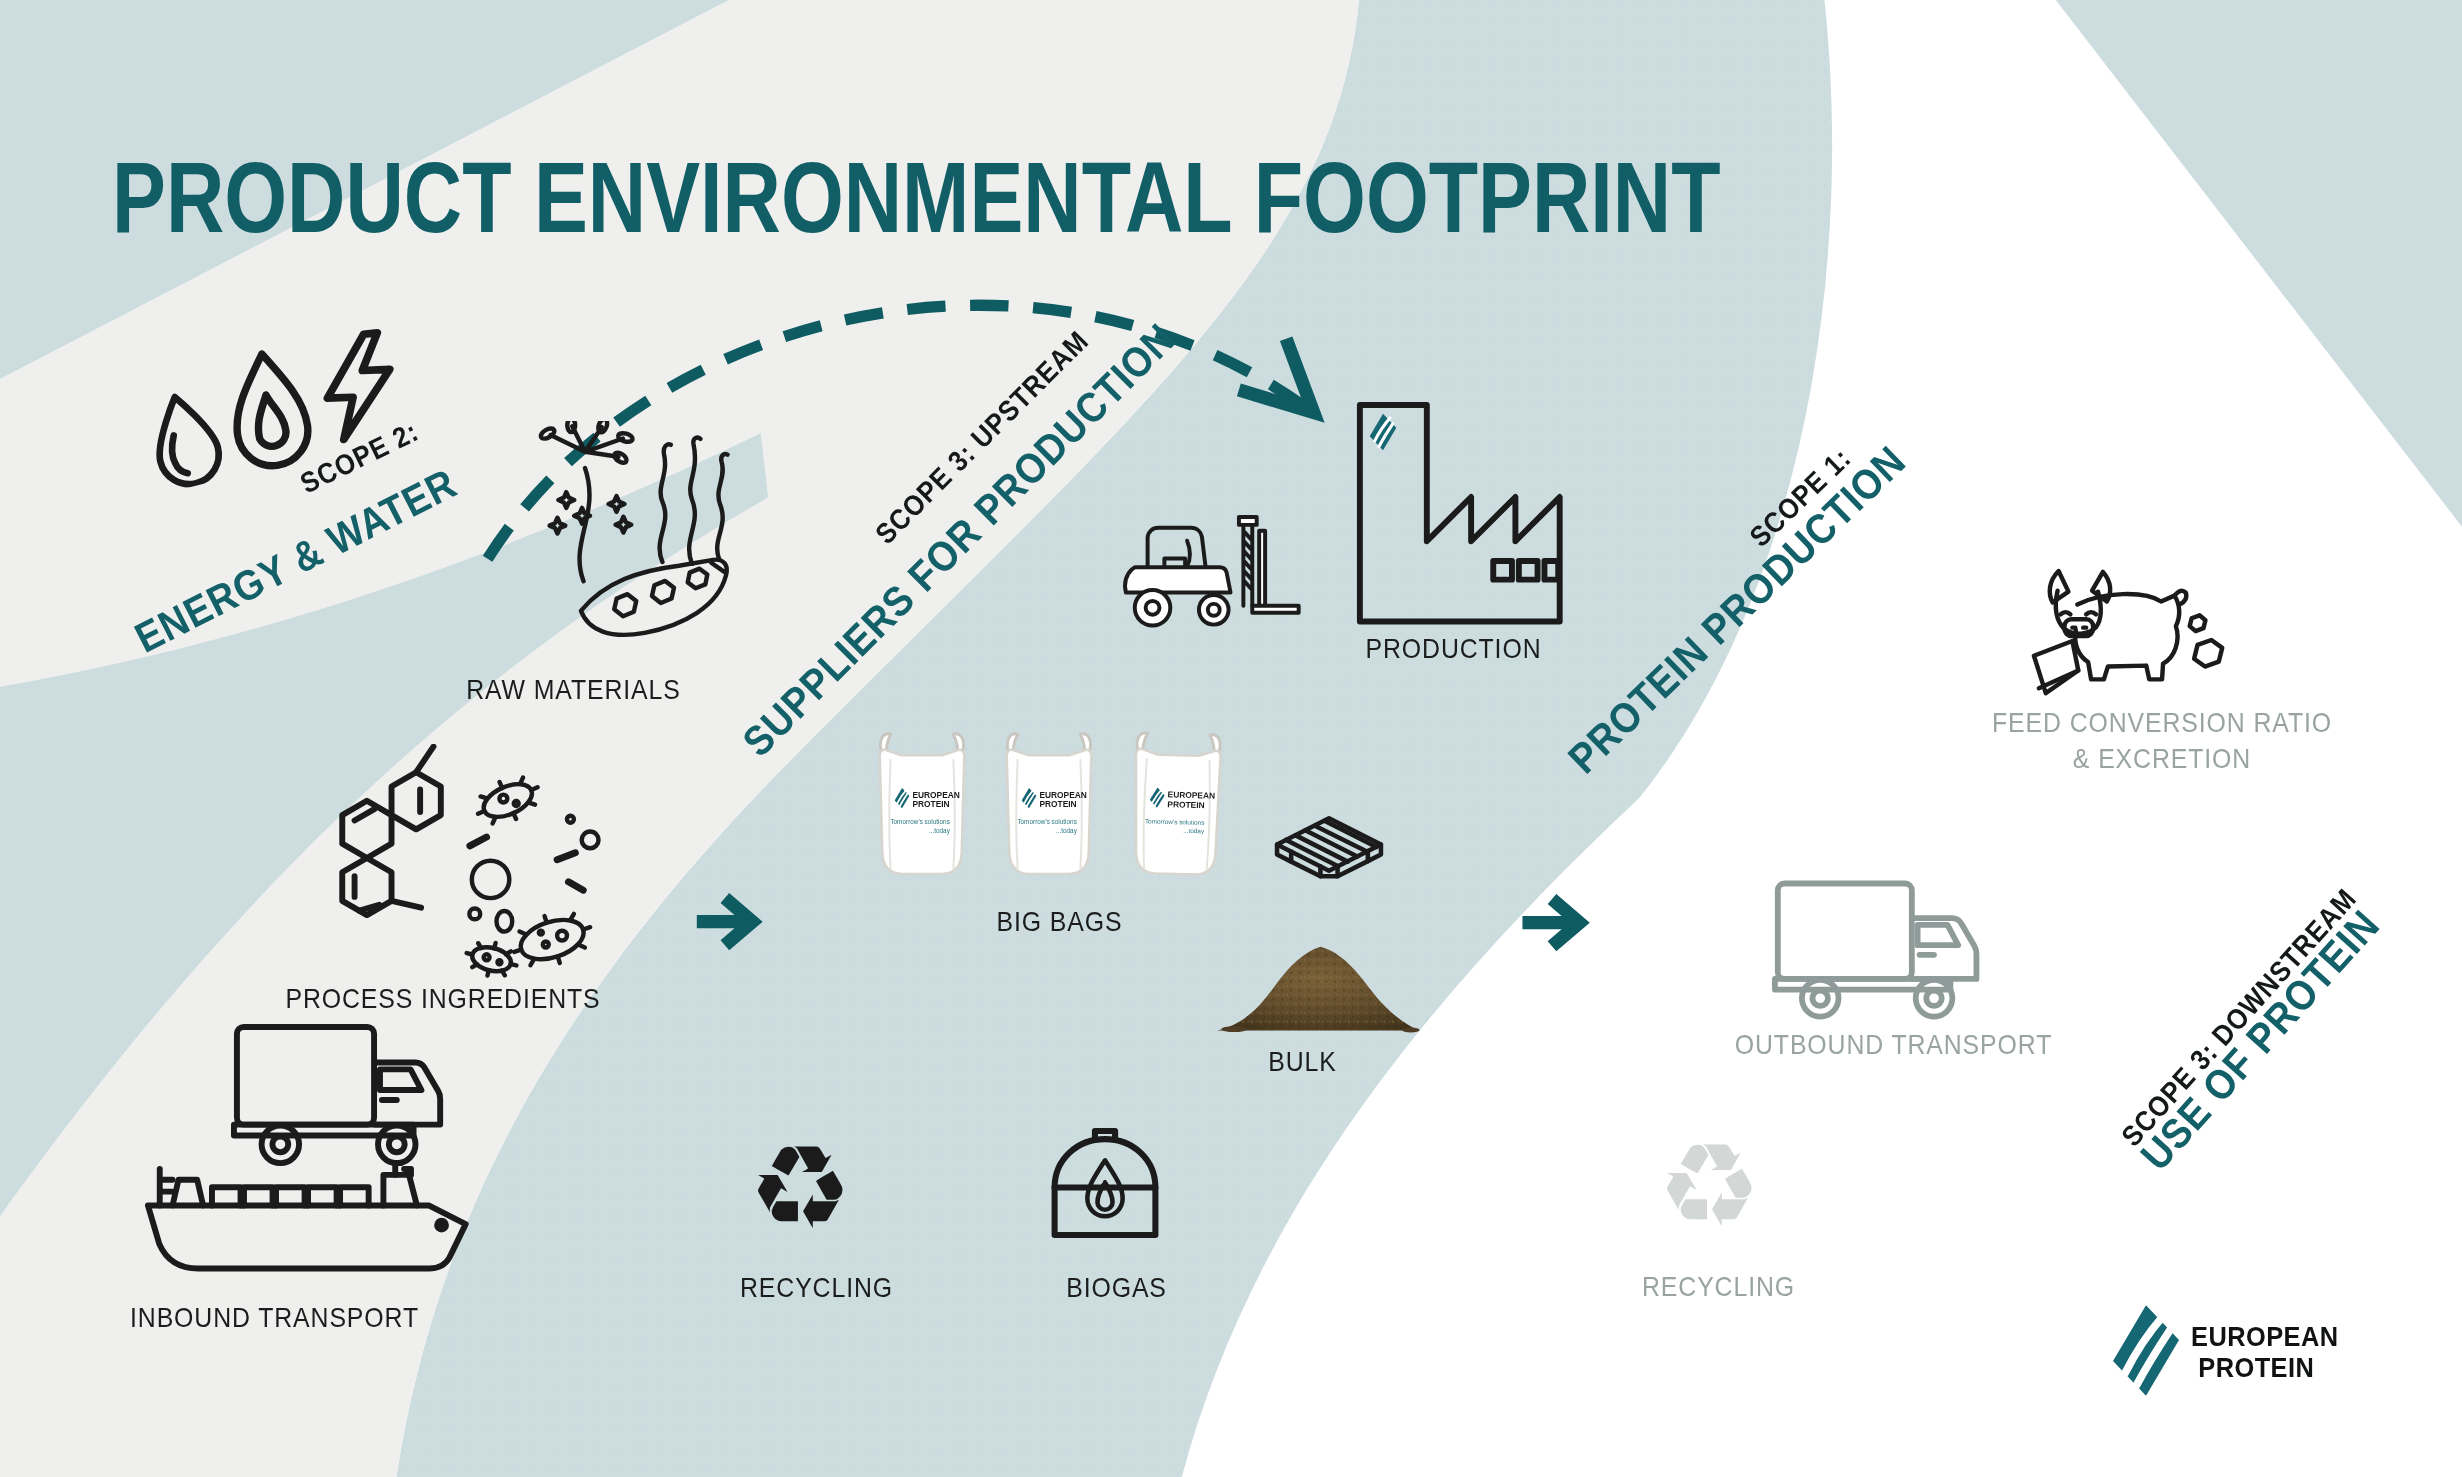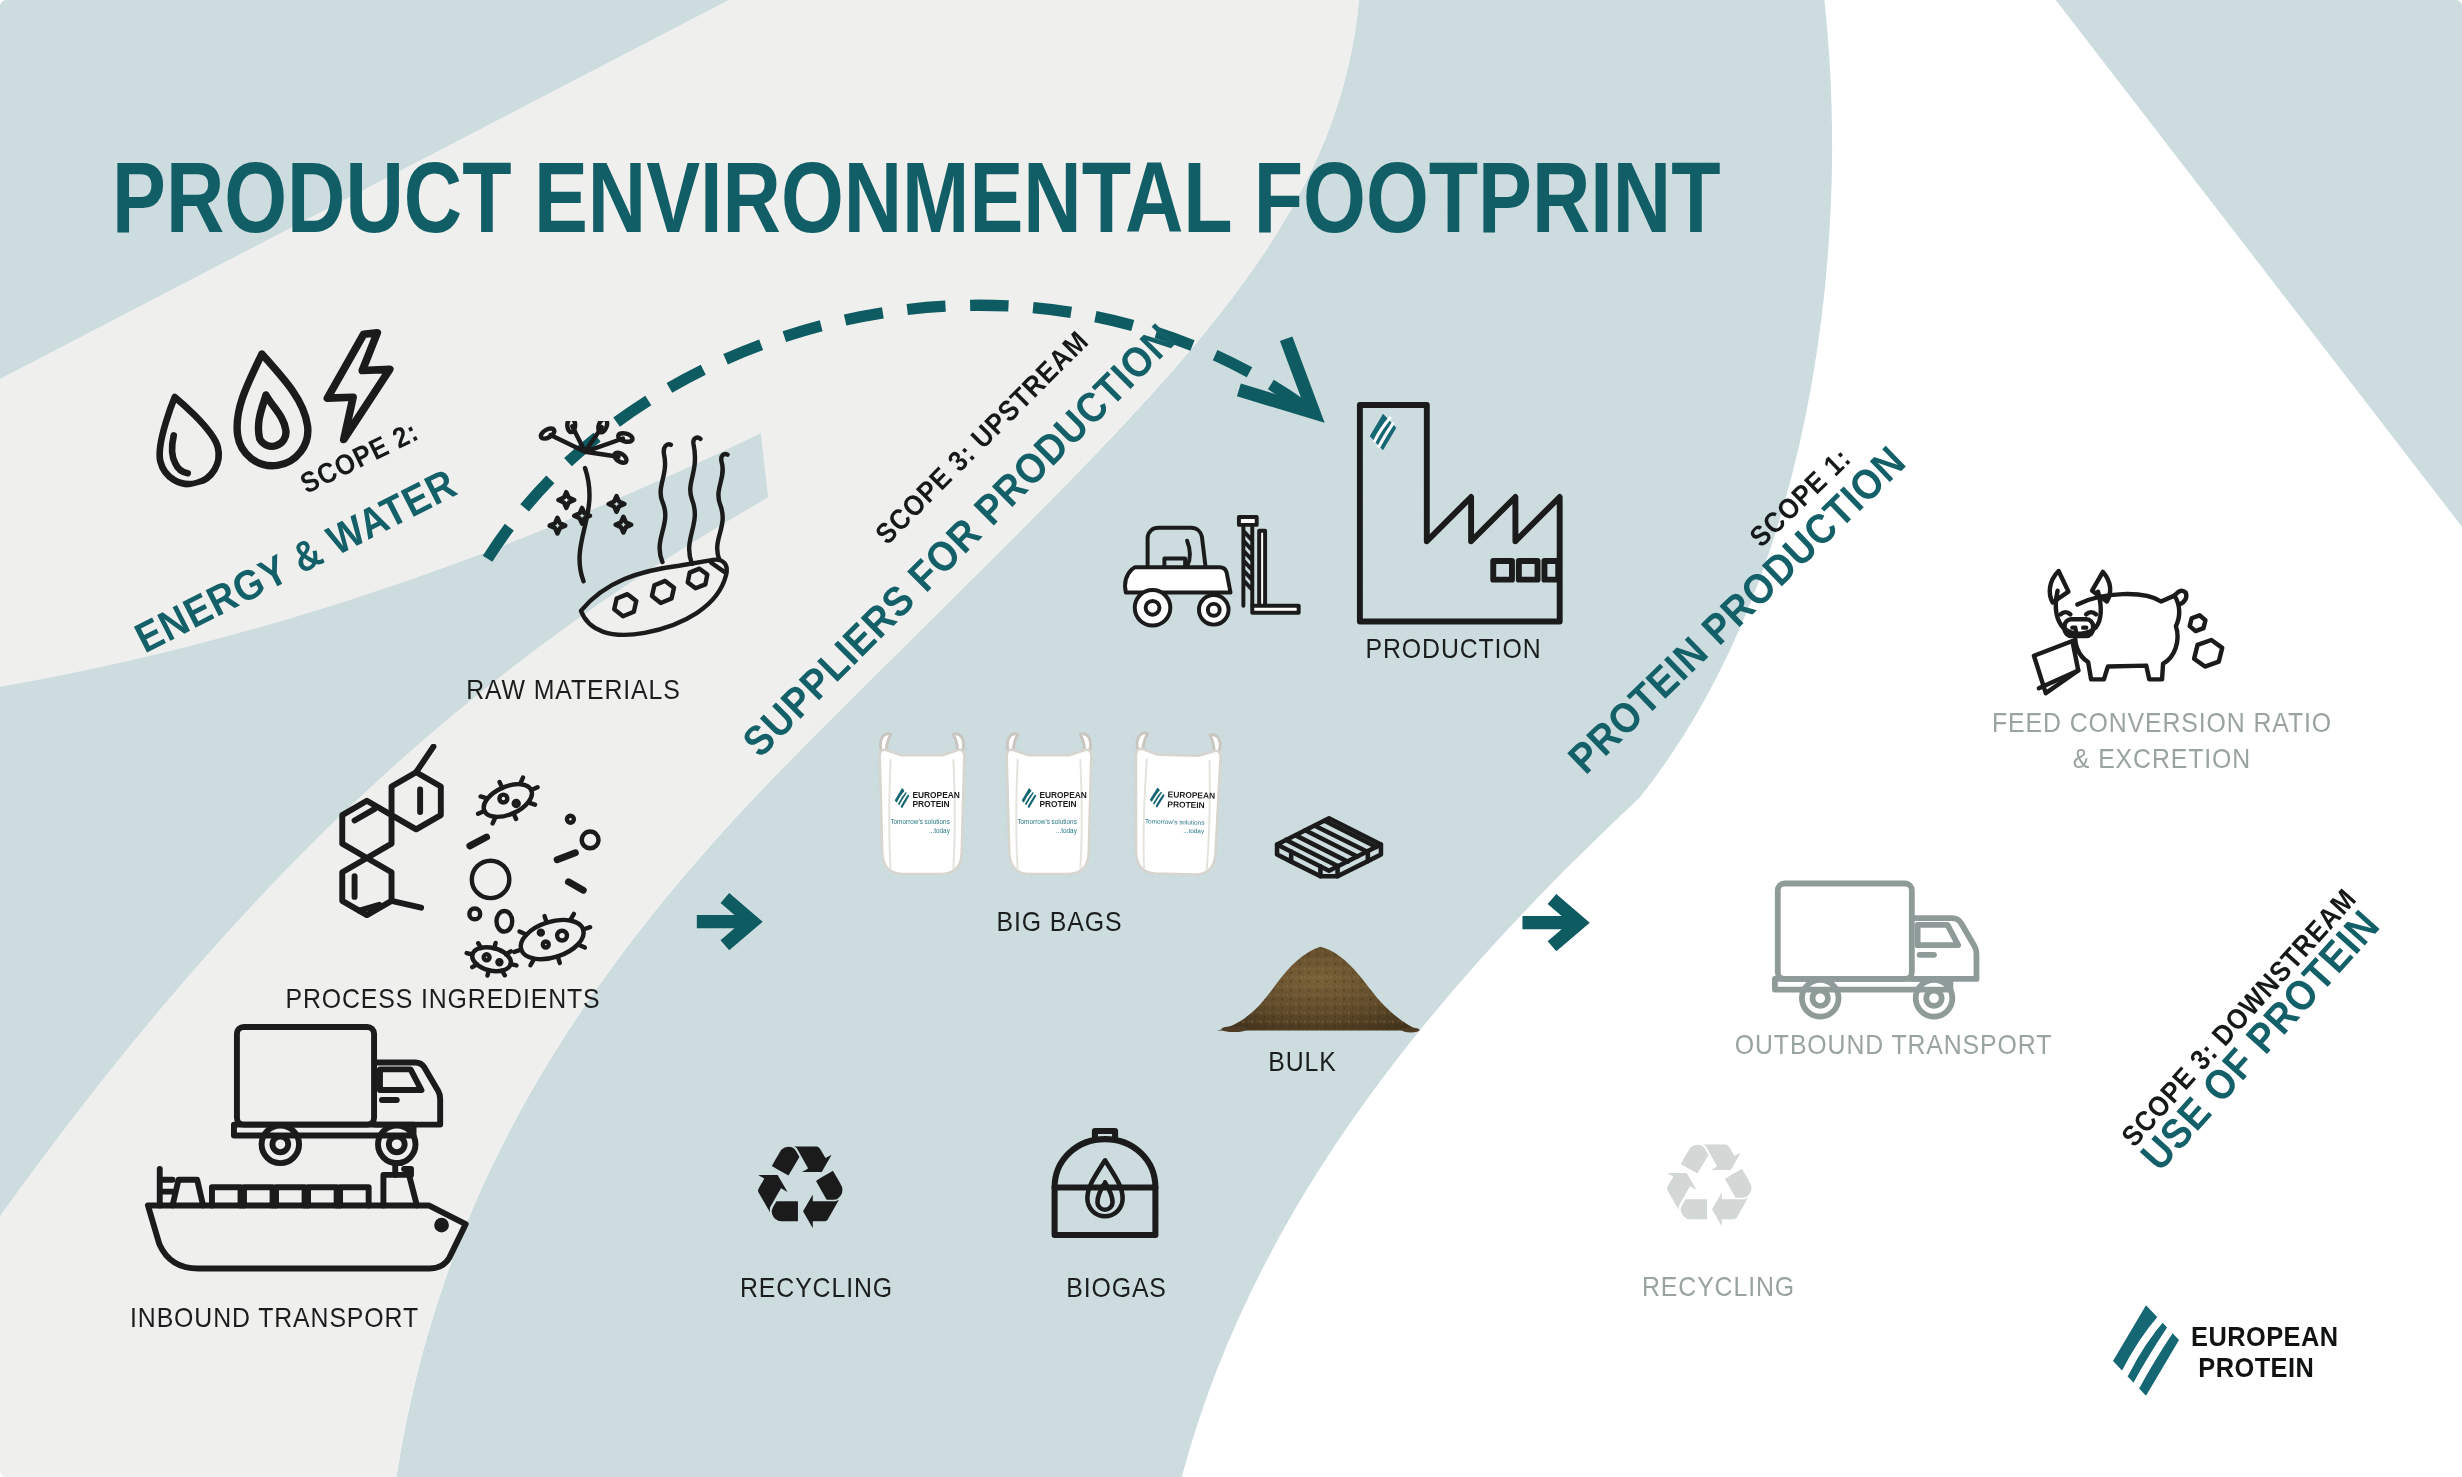--- a/index.html
+++ b/index.html
@@ -1,17 +1,17 @@
 <!DOCTYPE html>
 <html style="font-size:7.9px"><head>
 <meta charset="utf-8">
 <style>
   html,body{margin:0;padding:0;background:#fff;}
   .canvas{position:relative;width:2462px;height:1477px;background:#ffffff;overflow:hidden;
-          font-family:"Liberation Sans",sans-serif;border-radius:6px;}
+          font-family:"Liberation Sans",sans-serif;}
   .abs{position:absolute;}
   .bgsvg{position:absolute;left:0;top:0;width:2462px;height:1477px;}
   .title{position:absolute;left:112px;top:148px;margin:0;font-size:101px;line-height:98px;
          font-weight:600;color:#115E66;letter-spacing:0;white-space:nowrap;
          transform:scaleX(.80);transform-origin:left center;}
   .lbl{position:absolute;color:#1b1d1c;font-size:27.6px;letter-spacing:1px;text-align:center;
        white-space:nowrap;transform:scaleX(.9);}
   .lbl.gray{color:#99A3A1;}
   .scope-tag{position:absolute;font-size:28.6px;font-weight:700;color:#15191a;text-align:center;
              white-space:nowrap;letter-spacing:1px;}

